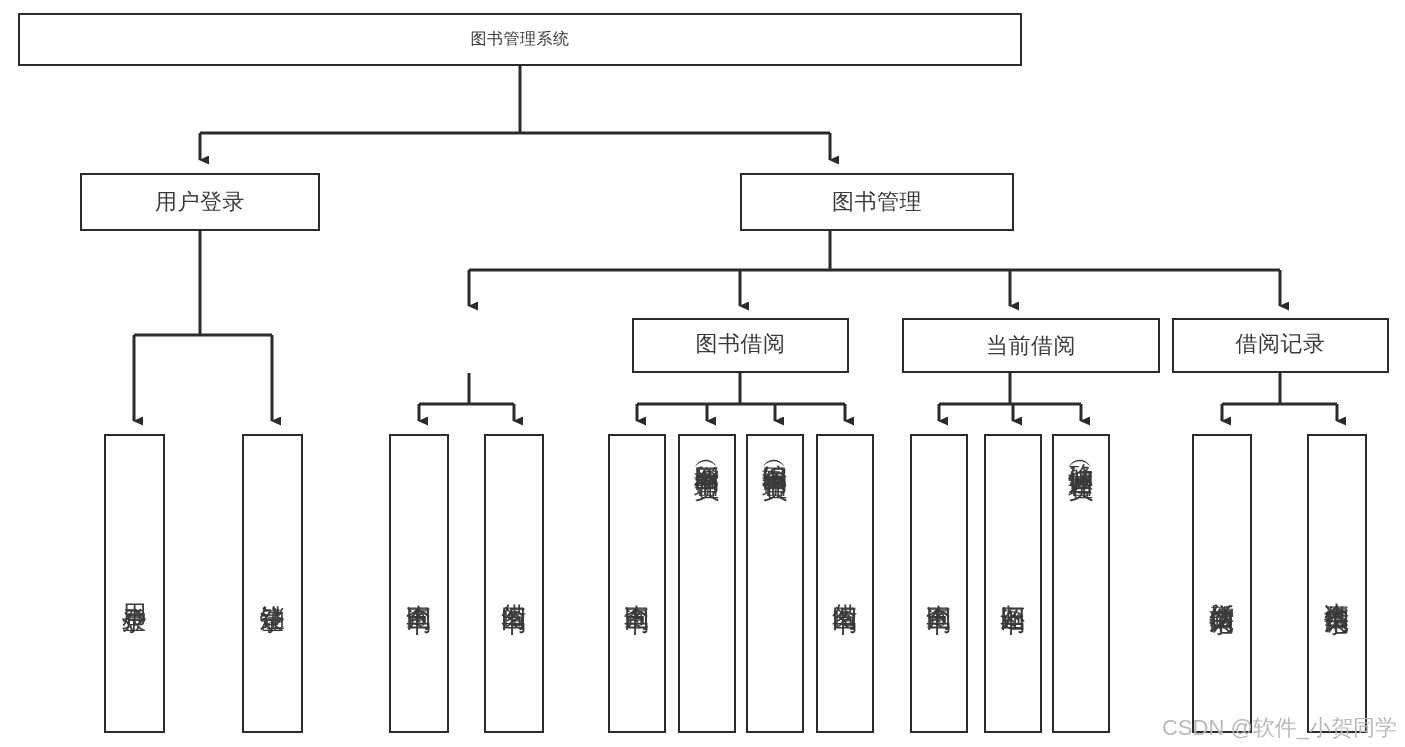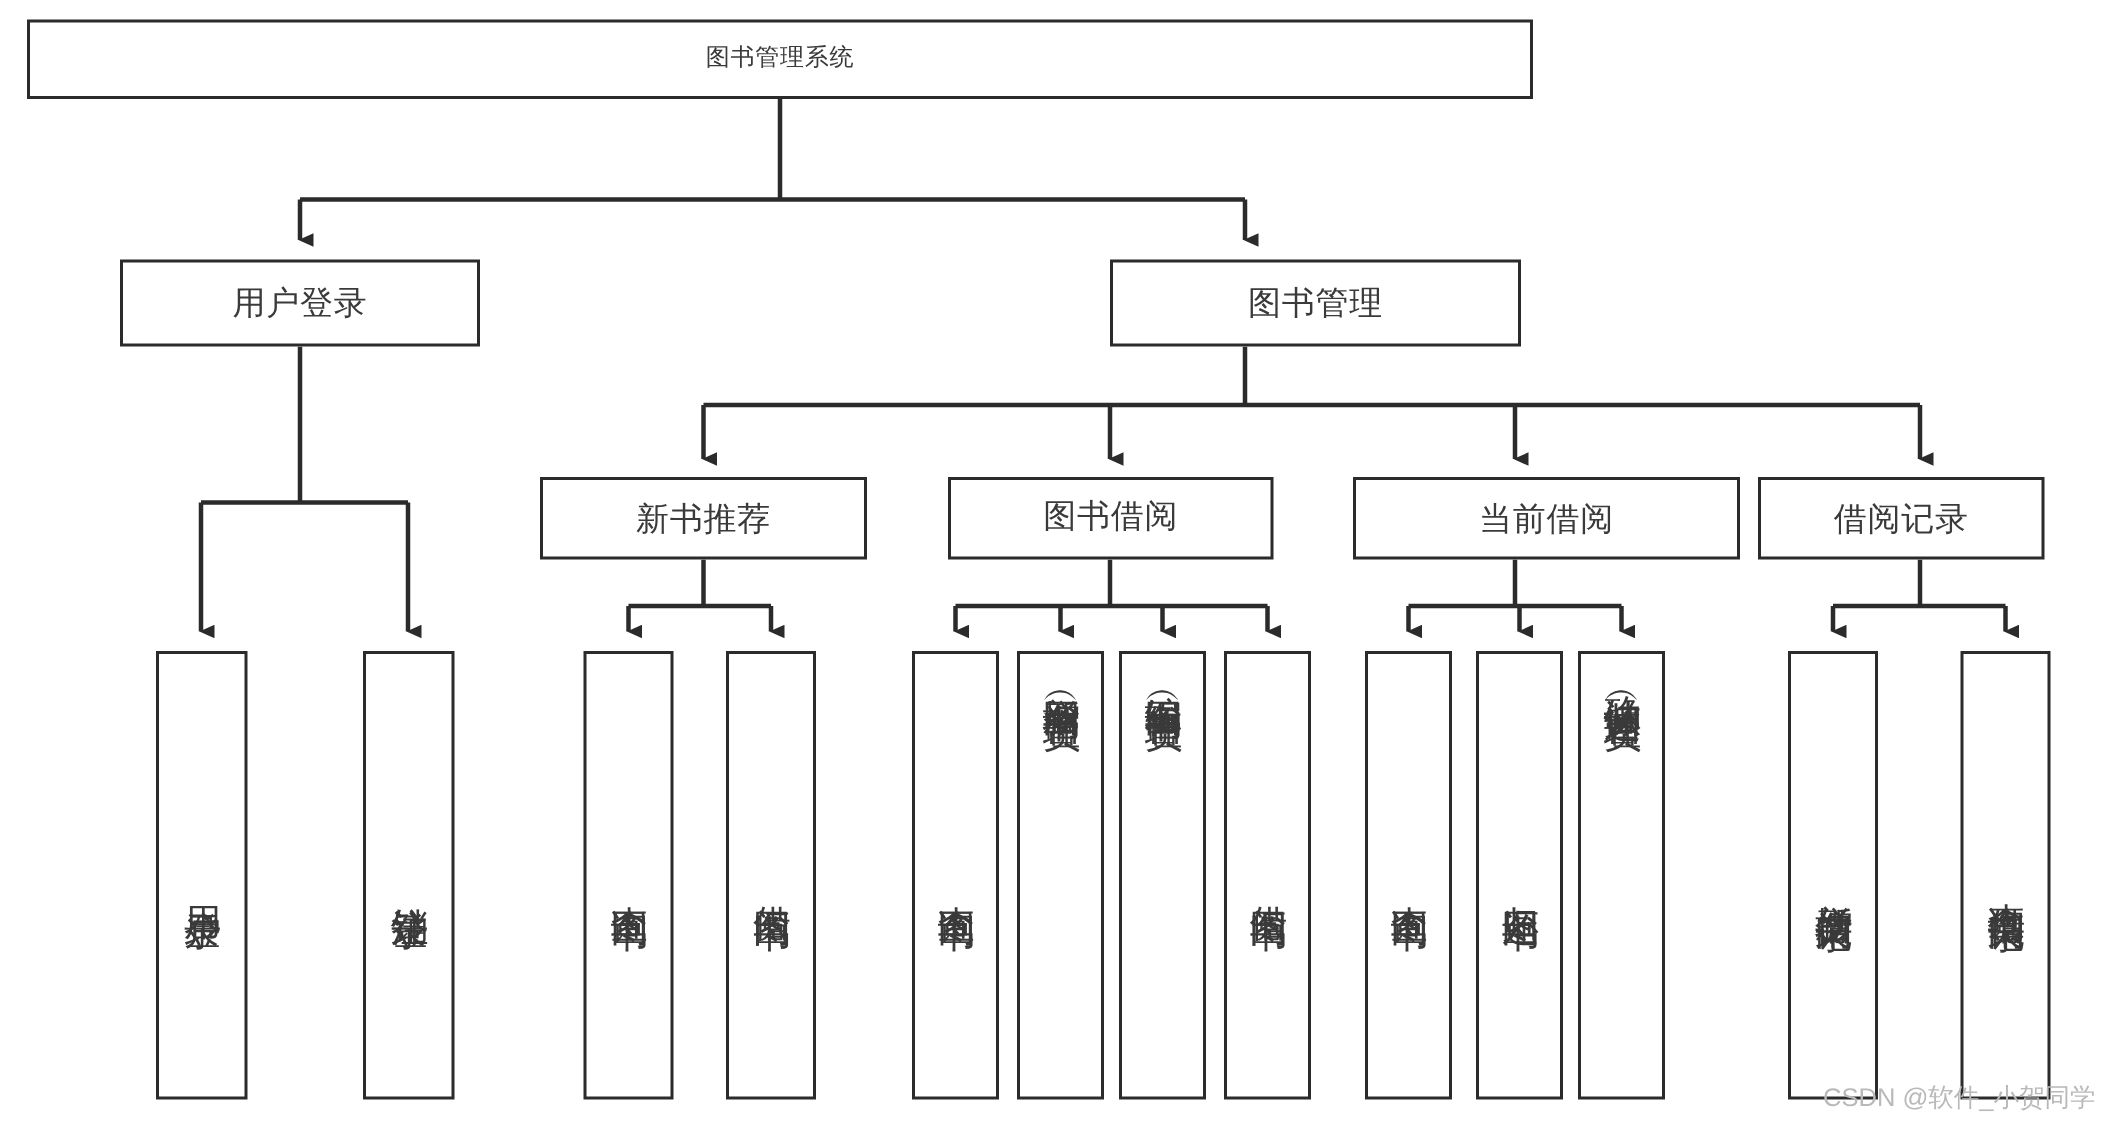--- a/index.html
+++ b/index.html
@@ -63,21 +63,21 @@
     max-height: 100%;
   }
   .node.vertical.center .node-label {
     margin-top: auto;
     margin-bottom: auto;
   }
   .watermark {
     position: absolute;
     right: 8px;
     bottom: 4px;
-    font-size: 17px;
+    font-size: 22px;
     color: #b9b9b9;
     z-index: 5;
     white-space: nowrap;
     font-family: "Liberation Sans", "DejaVu Sans", sans-serif;
   }
 </style>
 </head>
 <body>
 
 <div id="diagram-root">
@@ -136,30 +136,27 @@
     <span class="node-label">图书管理系统</span>
   </div>
 
   <div class="node horizontal" style="left:80px; top:173px; width:240px; height:58px;">
     <span class="node-label">用户登录</span>
   </div>
   <div class="node horizontal" style="left:740px; top:173px; width:274px; height:58px;">
     <span class="node-label">图书管理</span>
   </div>
 
-  <div class="node horizontal" style="left:360px; top:318px; width:218px; height:55px;">
-    <span class="node-label">新书推荐</span>
-  </div>
   <div class="node horizontal" style="left:632px; top:318px; width:217px; height:55px;font-family:Liberation Mono, monospace;">
     <span class="node-label">图书借阅</span>
   </div>
   <div class="node horizontal" style="left:902px; top:318px; width:258px; height:55px;">
     <span class="node-label">当前借阅</span>
   </div>
-  <div class="node horizontal" style="left:1172px; top:318px; width:191px; height:55px;">
+  <div class="node horizontal" style="left:1172px; top:318px; width:217px; height:55px;font-family:Liberation Mono, monospace;">
     <span class="node-label">借阅记录</span>
   </div>
 
   <div class="node vertical center" style="left:104px; top:434px; width:61px; height:299px;">
     <span class="node-label">用户登录</span>
   </div>
   <div class="node vertical center" style="left:242px; top:434px; width:61px; height:299px;">
     <span class="node-label">注销登录</span>
   </div>
   <div class="node vertical center" style="left:389px; top:434px; width:60px; height:299px;">

